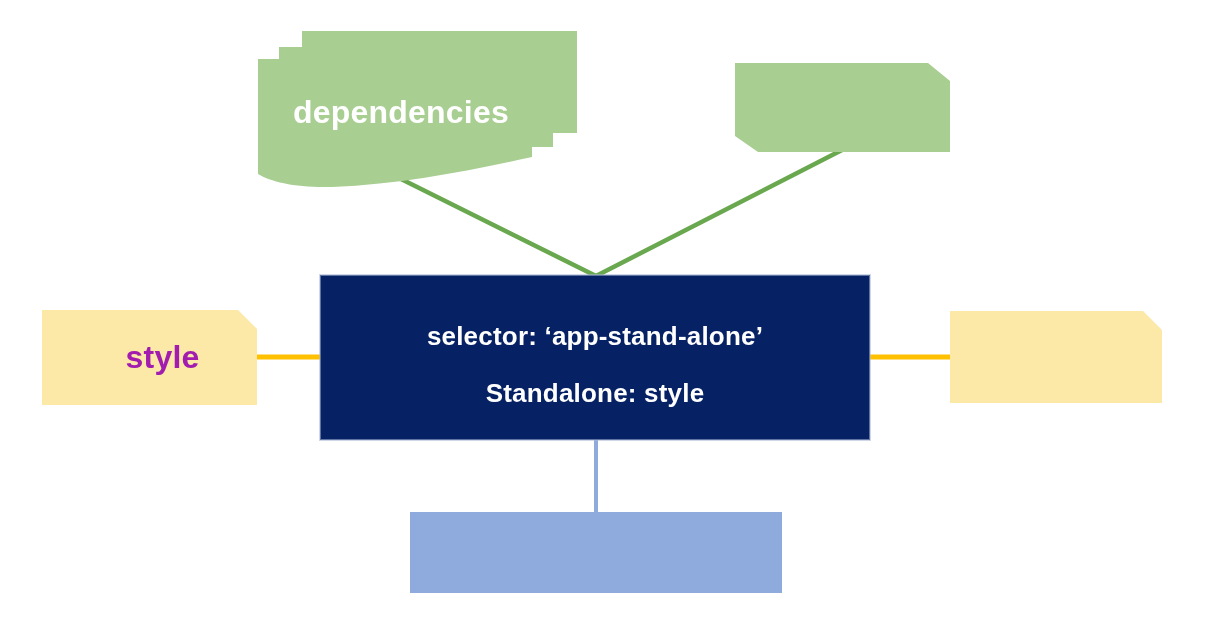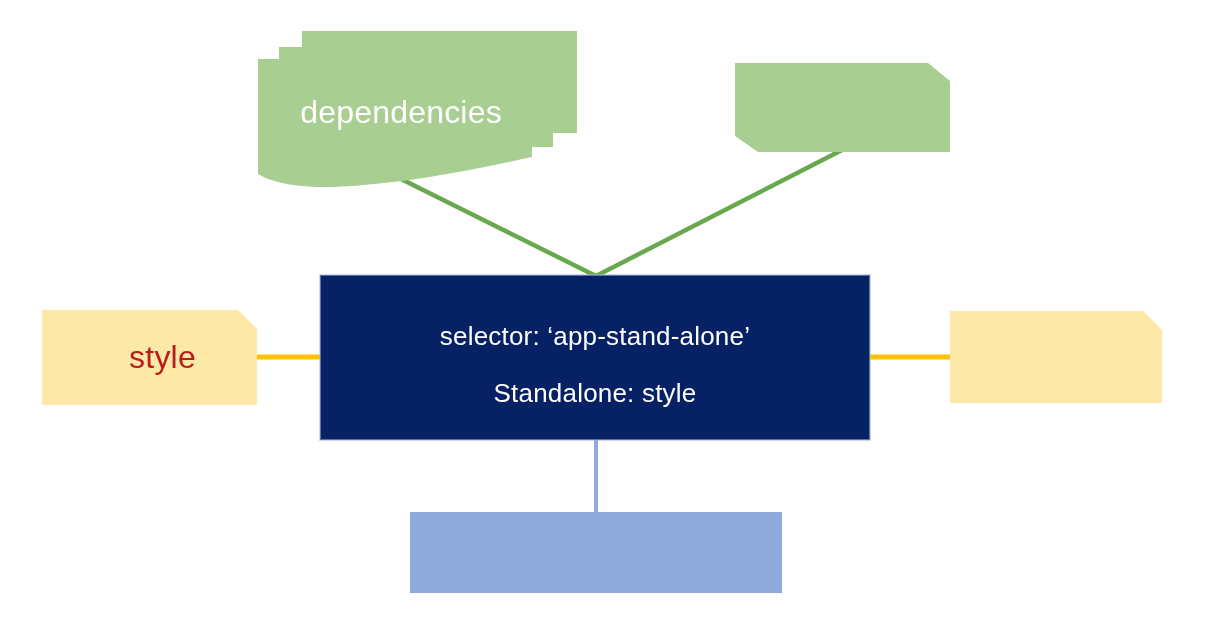--- a/index.html
+++ b/index.html
@@ -21,28 +21,28 @@
     left: 0;
     top: 0;
     width: 1206px;
     height: 630px;
   }
   .label {
     position: absolute;
     display: flex;
     align-items: center;
     justify-content: center;
-    font-weight: normal;
+    font-weight: bold;
     text-align: center;
     pointer-events: none;
     letter-spacing: 0.2px;
   }
   .lbl-dependencies { left: 258px; top: 52px;  width: 286px; height: 120px; font-size: 32px; color: #ffffff; }
   .lbl-services     { left: 735px; top: 63px;  width: 215px; height: 89px;  font-size: 32px; color: #ffffff; }
-  .lbl-style        { left: 42px;  top: 310px; width: 241px; height: 95px;  font-size: 32px; color: #b91c1c; }
+  .lbl-style        { left: 42px;  top: 310px; width: 241px; height: 95px;  font-size: 32px; color: #a21caf; }
   .lbl-html         { left: 950px; top: 311px; width: 212px; height: 92px;  font-size: 32px; color: #141414; }
   .lbl-template     { left: 410px; top: 512px; width: 372px; height: 81px;  font-size: 32px; color: #ffffff; }
   .lbl-component {
     left: 320px; top: 275px; width: 550px; height: 165px;
     flex-direction: column;
     gap: 26px;
     padding-top: 14px;
     box-sizing: border-box;
     font-size: 26px;
     color: #ffffff;

